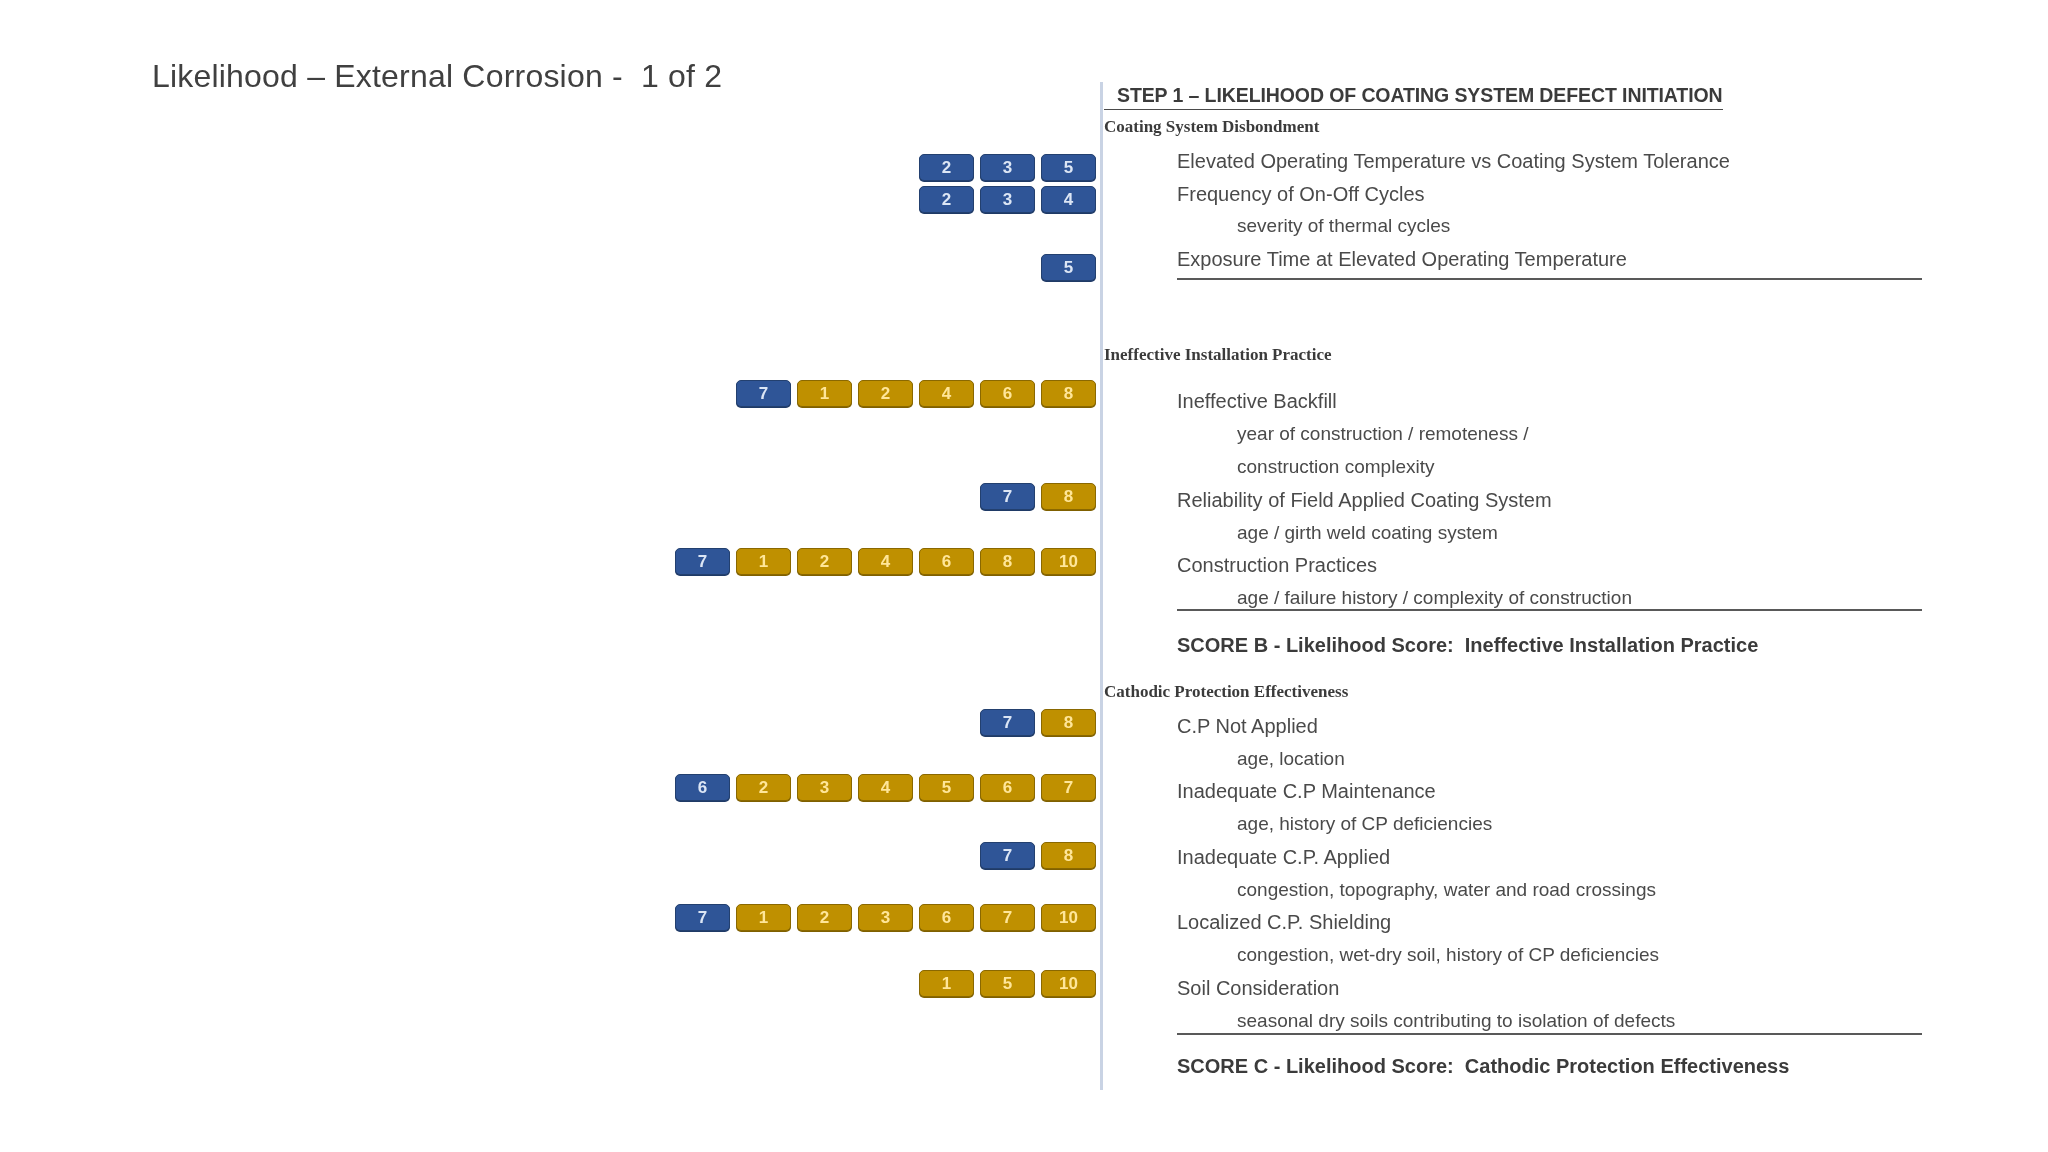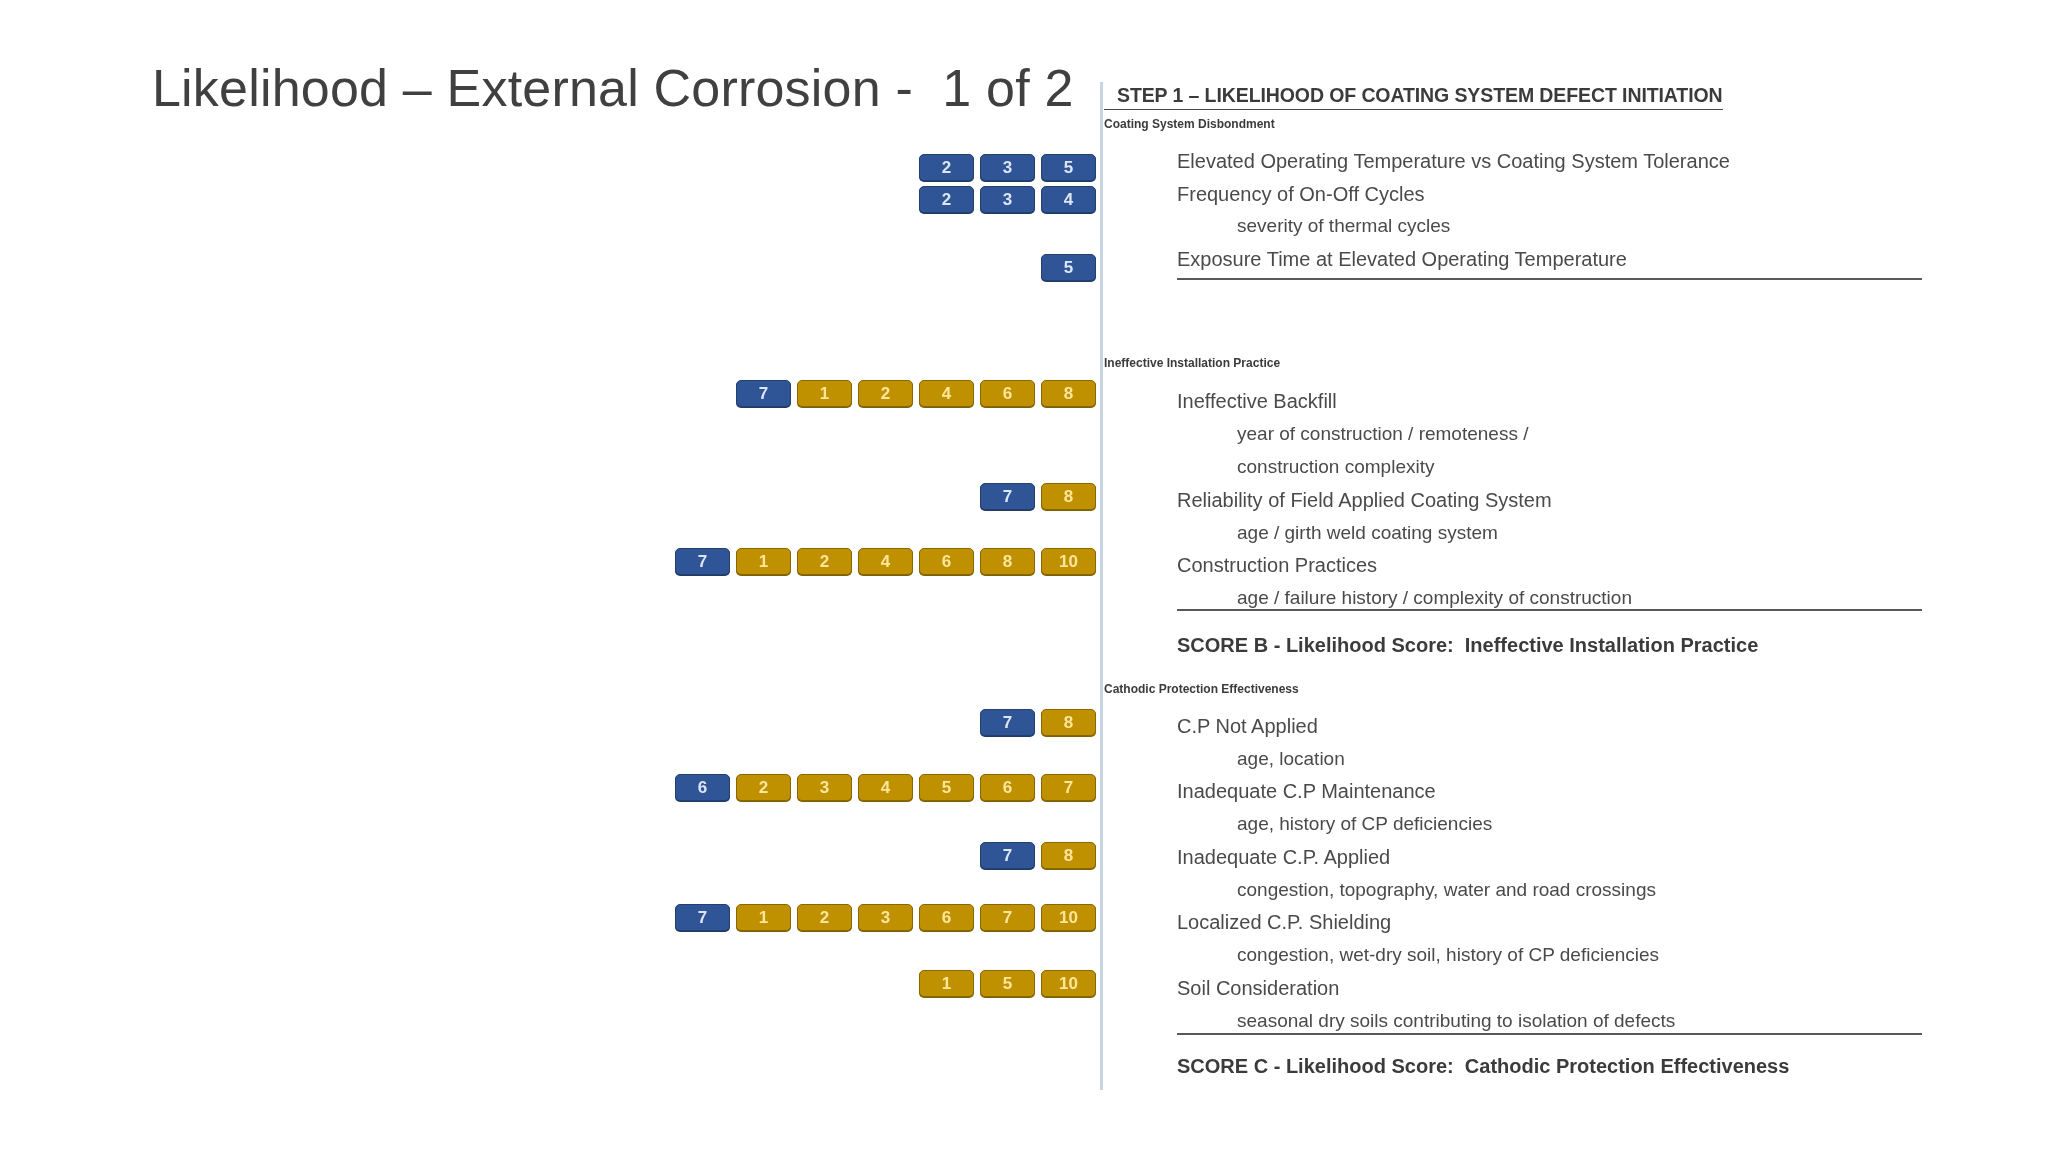--- a/index.html
+++ b/index.html
@@ -10,21 +10,21 @@
     font-family:"Liberation Sans","DejaVu Sans",sans-serif;
     color:#3b3b3b;
     overflow:hidden;
     position:relative;
   }
 
   
   #slide-title{
     position:absolute;
     left:152px; top:58px;
-    font-size:52px;
+    font-size:32px;
     font-weight:400;
     color:#404040;
     letter-spacing:0.2px;
     white-space:pre;
   }
 
   
   #divider{
     position:absolute;
     left:1100px; top:82px;
@@ -87,23 +87,24 @@
     font-size:19.5px;
     font-weight:bold;
     color:#3b3b3b;
     border-bottom:1.5px solid #4a4a4a;
     padding-bottom:2px;
     letter-spacing:-0.1px;
     padding-left:13px;
   }
   .lvl-cat{            
     left:0px;
-    font-size:12px;
-    font-weight:bold;
-    color:#3b3b3b;
+    font-size:17px;
+    font-weight:bold;
+    color:#3b3b3b;
+    font-family:Liberation Serif, serif;
   }
   .lvl-item{           
     left:73px;
     font-size:20px;
     font-weight:400;
     color:#4a4a4a;
   }
   .lvl-sub{            
     left:133px;
     font-size:19px;
@@ -199,21 +200,21 @@
     </div>
   </div>
 
 <div id="text-column">
     <div class="txt lvl-head" style="top: 84px;">STEP 1 – LIKELIHOOD OF COATING SYSTEM DEFECT INITIATION</div>
     <div class="txt lvl-cat" style="top: 117px;">Coating System Disbondment</div>
     <div class="txt lvl-item" style="top: 150px;">Elevated Operating Temperature vs Coating System Tolerance</div>
     <div class="txt lvl-item" style="top: 183px;">Frequency of On-Off Cycles</div>
     <div class="txt lvl-sub" style="top: 215px;">severity of thermal cycles</div>
     <div class="txt lvl-item" style="top: 248px;">Exposure Time at Elevated Operating Temperature</div>
-    <div class="txt lvl-cat" style="top: 356px;">Ineffective Installation Practice</div>
+    <div class="txt lvl-cat" style="top: 345px;">Ineffective Installation Practice</div>
     <div class="txt lvl-item" style="top: 390px;">Ineffective Backfill</div>
     <div class="txt lvl-sub" style="top: 423px;">year of construction / remoteness /</div>
     <div class="txt lvl-sub" style="top: 456px;">construction complexity</div>
     <div class="txt lvl-item" style="top: 489px;">Reliability of Field Applied Coating System</div>
     <div class="txt lvl-sub" style="top: 522px;">age / girth weld coating system</div>
     <div class="txt lvl-item" style="top: 554px;">Construction Practices</div>
     <div class="txt lvl-sub" style="top: 587px;">age / failure history / complexity of construction</div>
     <div class="txt lvl-score" style="top: 634px;">SCORE B - Likelihood Score:  Ineffective Installation Practice</div>
     <div class="txt lvl-cat" style="top: 682px;">Cathodic Protection Effectiveness</div>
     <div class="txt lvl-item" style="top: 715px;">C.P Not Applied</div>

